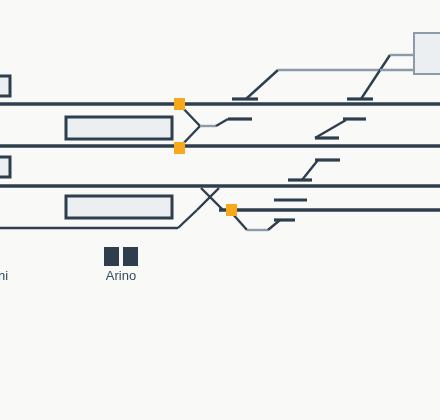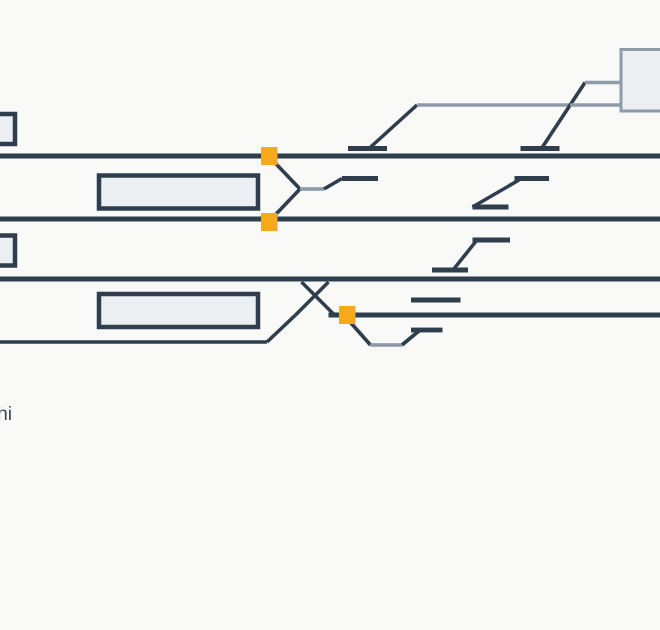--- a/index.html
+++ b/index.html
@@ -103,14 +103,21 @@
       <line x1="219" y1="210" x2="440" y2="210" stroke="#2e3e4d" stroke-width="3.4" stroke-linecap="butt"></line>
       <rect x="66" y="117" width="106" height="22" fill="#eceff1" stroke="#2e3e4d" stroke-width="3"></rect>
       <rect x="66" y="196" width="106" height="22" fill="#eceff1" stroke="#2e3e4d" stroke-width="3"></rect>
       <rect x="-10" y="76" width="20" height="20" fill="#eceff1" stroke="#2e3e4d" stroke-width="3"></rect>
       <rect x="-10" y="157" width="20" height="20" fill="#eceff1" stroke="#2e3e4d" stroke-width="3"></rect>
       <rect x="174" y="98" width="11" height="12" fill="#f7a81b"></rect>
       <rect x="174" y="142" width="11" height="12" fill="#f7a81b"></rect>
       <rect x="226" y="204" width="11" height="12" fill="#f7a81b"></rect>
     </svg>
 
+<div class="station-label-group" style="left: 104px; top: 247px;">
+      <span class="station-icon">
+        <span class="blk left"></span>
+        <span class="blk right"></span>
+      </span>
+      <span class="station-name">Arino</span>
+    </div>
     <div class="edge-label" style="left: -2px; top: 269px;">hi</div>
   </div>
 
 </body></html>

